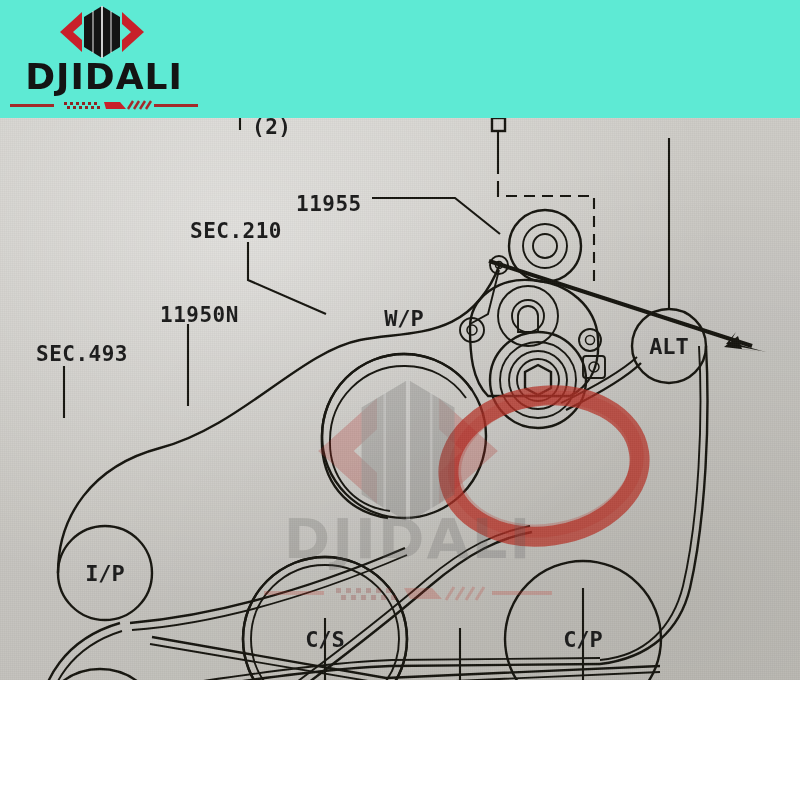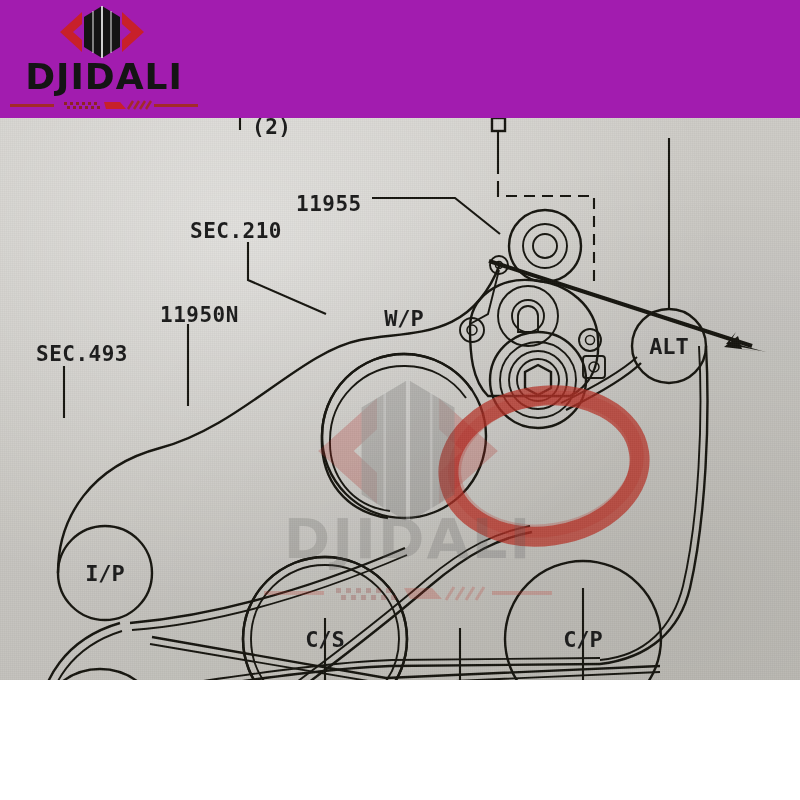--- a/index.html
+++ b/index.html
@@ -9,21 +9,21 @@
     background: #ffffff;
     width: 800px;
     height: 800px;
     overflow: hidden;
     font-family: "DejaVu Sans", sans-serif;
   }
   #stage {
     position: relative;
     width: 800px;
     height: 580px;
-    background: #a21caf;
+    background: #5eead4;
   }
 
   
   #paper {
     position: absolute;
     left: 0;
     top: 118px;
     width: 800px;
     height: 562px;
     background:

